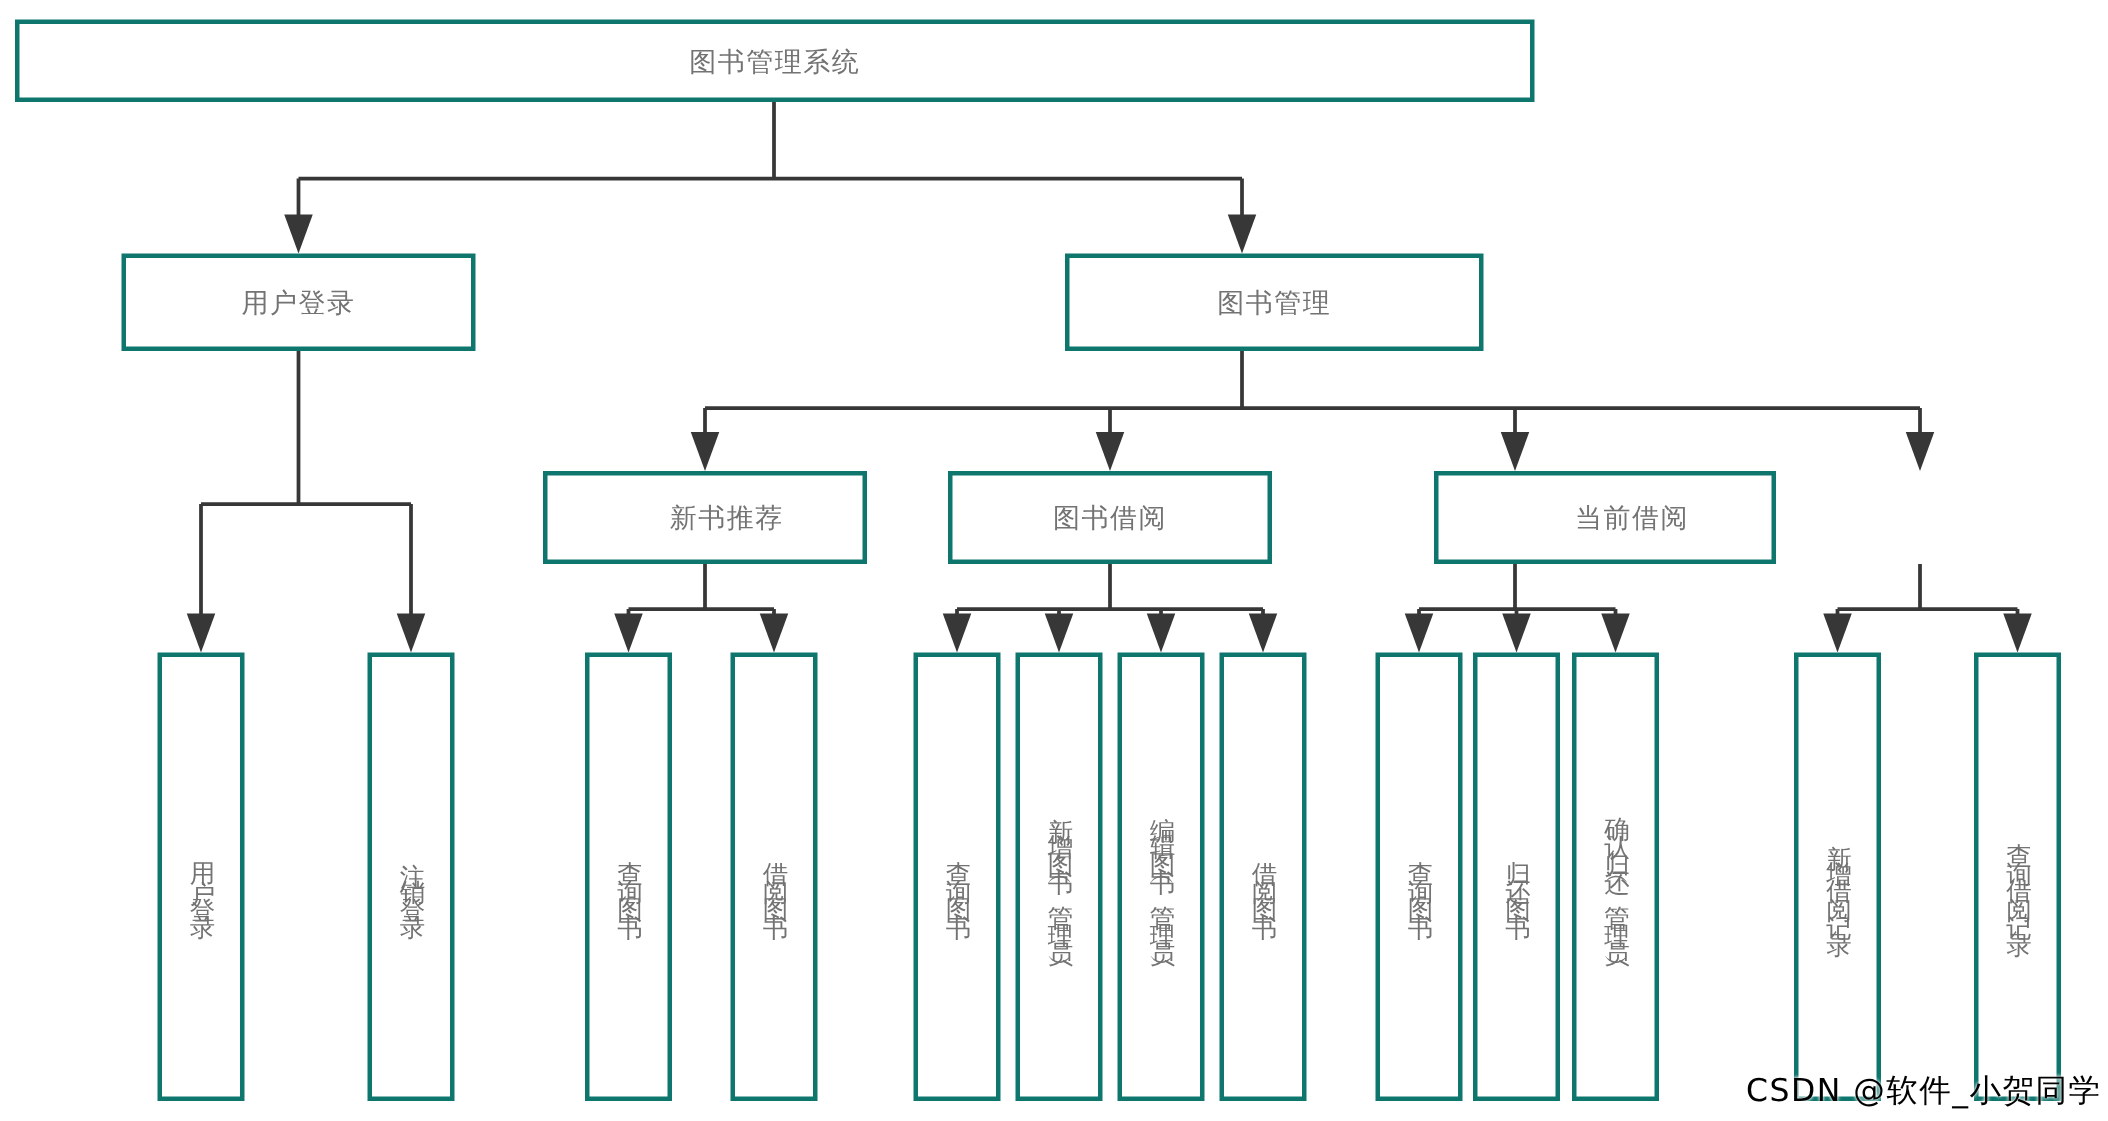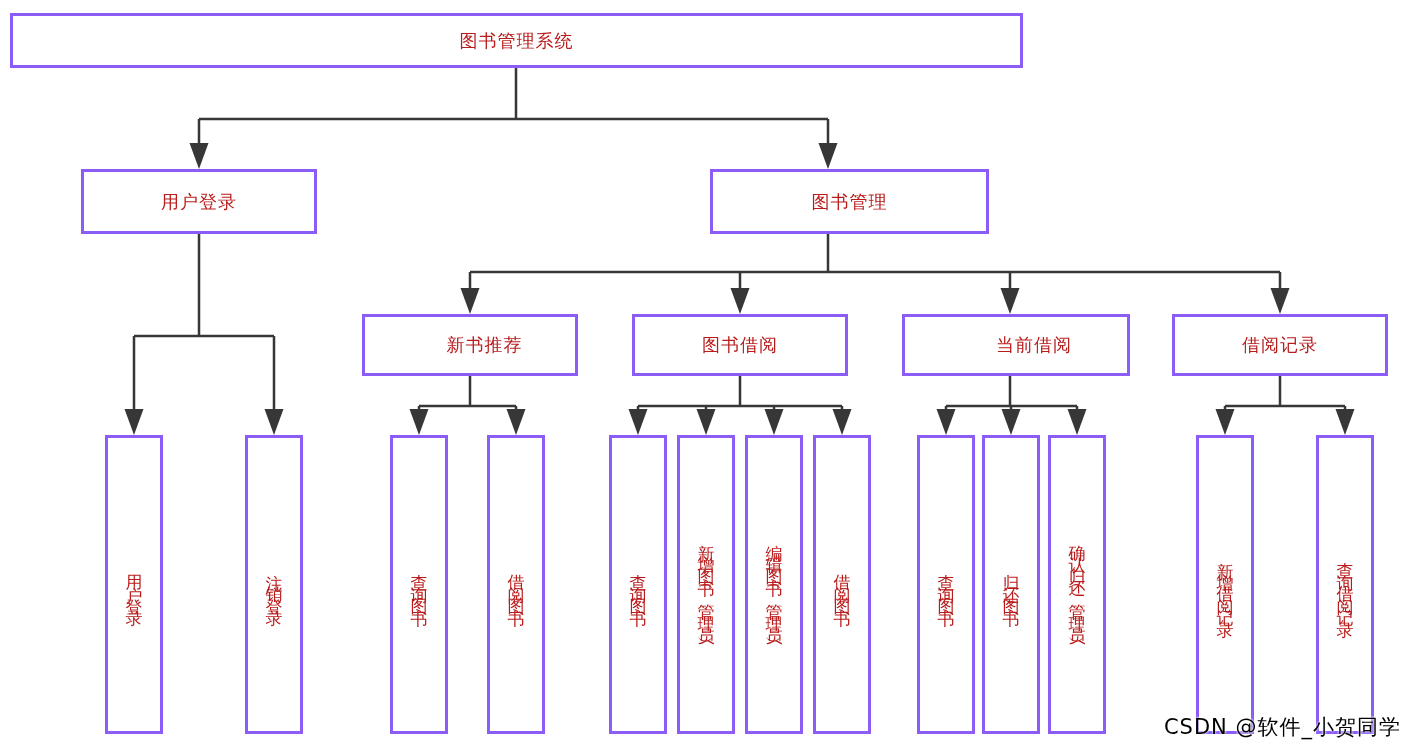--- a/index.html
+++ b/index.html
@@ -7,23 +7,23 @@
     position:relative;
     width:1405px;height:747px;
     background:#ffffff;
     font-family:"DejaVu Sans","Liberation Sans",sans-serif;
     overflow:hidden;
   }
   #wires{position:absolute;left:0;top:0;width:1405px;height:747px;}
   .box{
     position:absolute;
     box-sizing:border-box;
-    border:3px solid #8b5cf6;
+    border:3px solid #0f766e;
     background:#ffffff;
-    color:#b91c1c;
+    color:#737373;
     display:flex;
     align-items:center;
     justify-content:center;
     letter-spacing:1px;
   }
   .h{font-size:18px;}
   .v{
     font-size:17px;
     writing-mode:vertical-lr;
     letter-spacing:0.7em;
@@ -88,22 +88,21 @@
     </g>
   </svg>
 
   <div class="box h" style="left:10px;top:13px;width:1013px;height:55px;">图书管理系统</div>
 
   <div class="box h" style="left:81px;top:169px;width:236px;height:65px;">用户登录</div>
   <div class="box h" style="left:710px;top:169px;width:279px;height:65px;">图书管理</div>
 
   <div class="box h" style="left:362px;top:314px;width:216px;height:62px;padding-left:29px;">新书推荐</div>
   <div class="box h" style="left:632px;top:314px;width:216px;height:62px;">图书借阅</div>
-  <div class="box h" style="left:902px;top:314px;width:228px;height:62px;padding-left:36px;">当前借阅</div>
-  <div class="box h" style="left:1172px;top:314px;width:216px;height:62px;">借阅记录</div>
+  <div class="box h" style="left:956px;top:314px;width:228px;height:62px;padding-left:36px;">当前借阅</div>
 
   <div class="box v" style="left:105px;top:435px;width:58px;height:299px;">用户登录</div>
   <div class="box v" style="left:245px;top:435px;width:58px;height:299px;">注销登录</div>
 
   <div class="box v" style="left:390px;top:435px;width:58px;height:299px;">查询图书</div>
   <div class="box v" style="left:487px;top:435px;width:58px;height:299px;">借阅图书</div>
 
   <div class="box v" style="left:609px;top:435px;width:58px;height:299px;">查询图书</div>
   <div class="box v" style="left:677px;top:435px;width:58px;height:299px;">新增图书（管理员）</div>
   <div class="box v" style="left:745px;top:435px;width:58px;height:299px;">编辑图书（管理员）</div>

